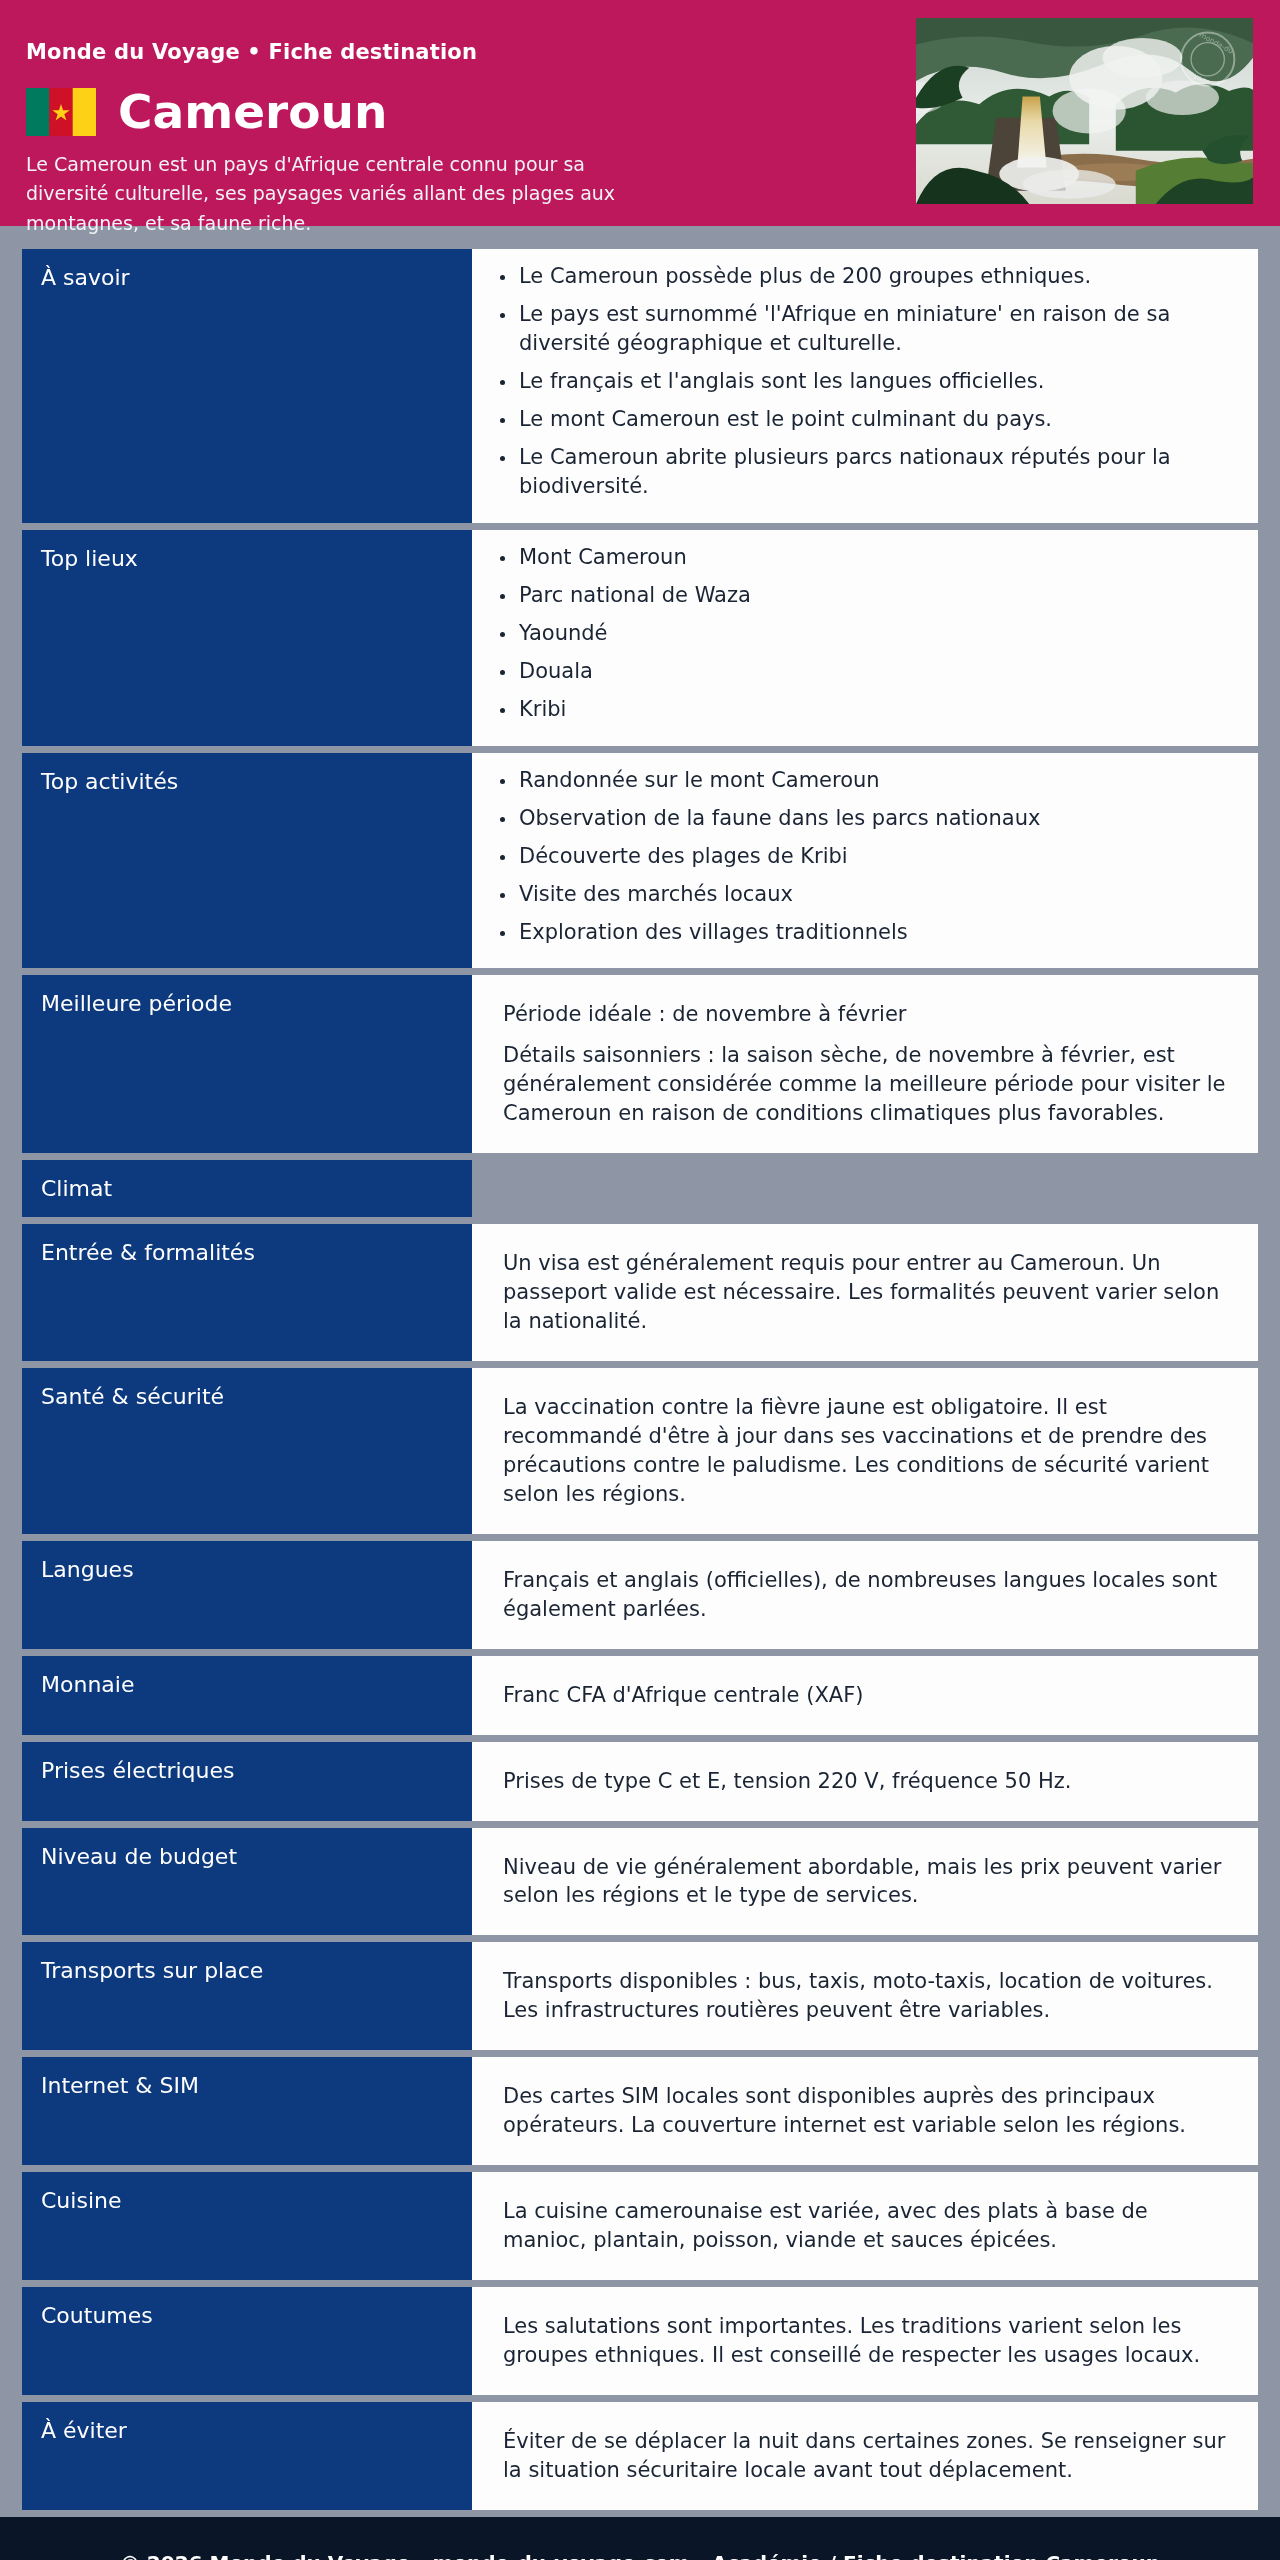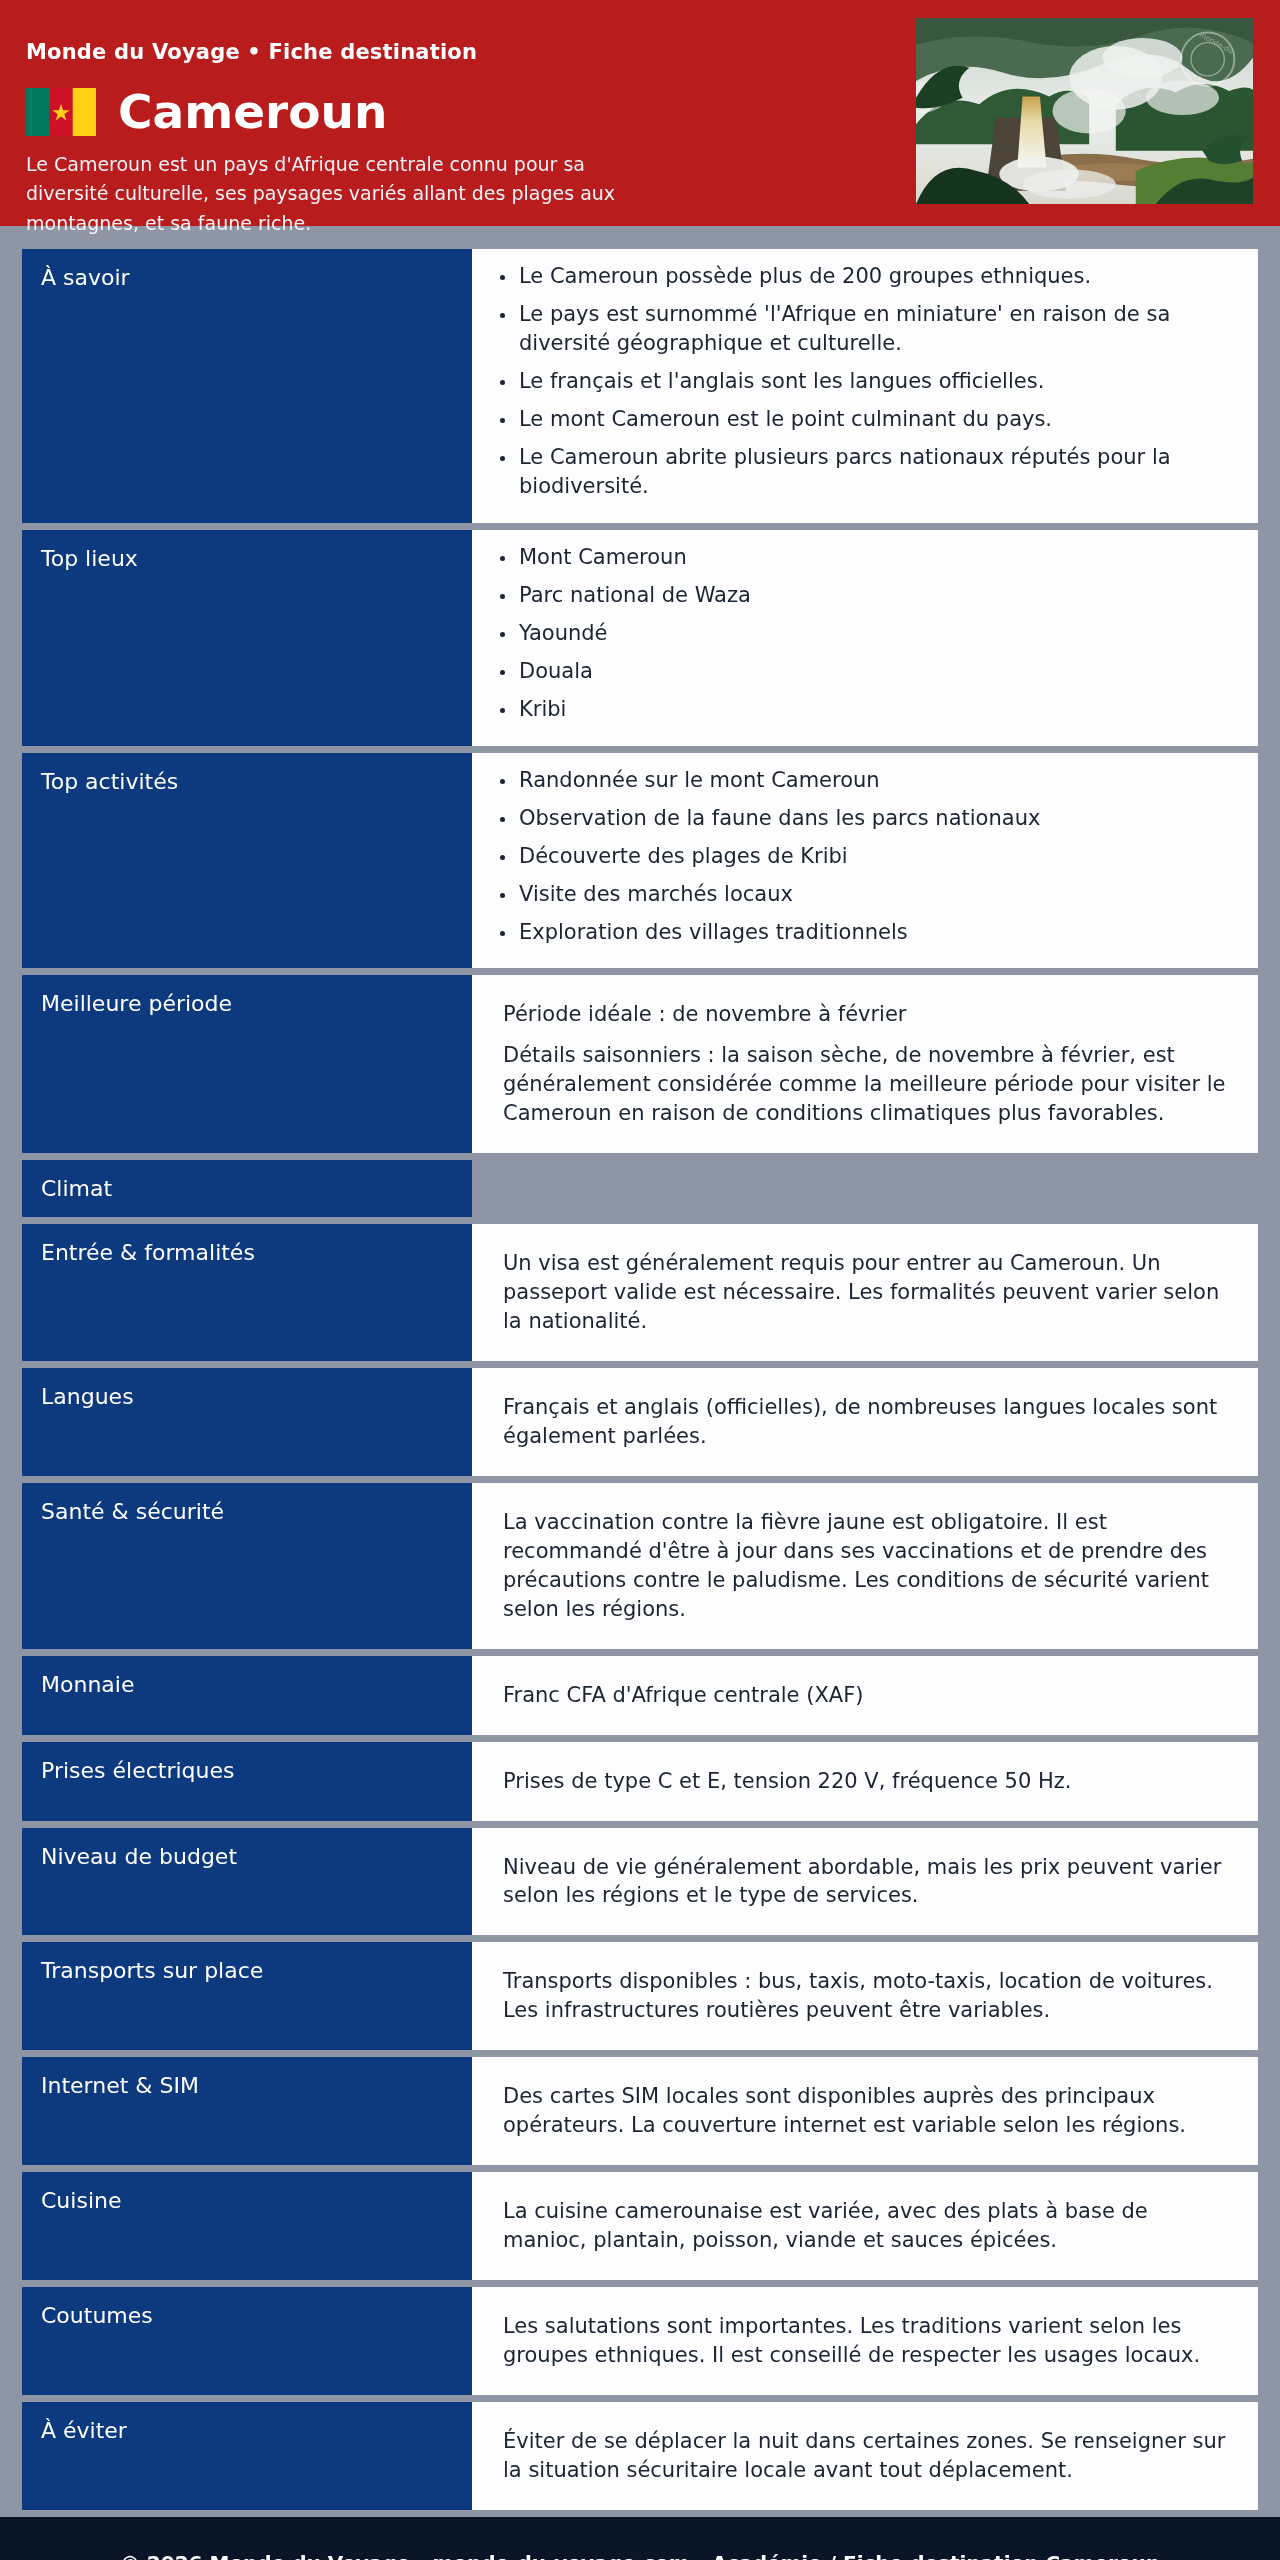--- a/index.html
+++ b/index.html
@@ -9,21 +9,21 @@
     min-height: 2560px;
     background: #8e96a6;
     font-family: "DejaVu Sans", "Liberation Sans", sans-serif;
     display: flex;
     flex-direction: column;
   }
 
   
   .page-header {
     position: relative;
-    background: #b91c1c;
+    background: #be185d;
     height: 226px;
     padding: 40px 26px 0 26px;
     flex: 0 0 auto;
   }
   .eyebrow {
     color: #ffffff;
     font-weight: bold;
     font-size: 21px;
     letter-spacing: 0.2px;
   }
@@ -238,29 +238,29 @@
     <div class="sheet-row">
       <div class="row-label">Climat</div>
     </div>
     <div class="sheet-row">
       <div class="row-label">Entrée &amp; formalités</div>
       <div class="row-content">
         <p class="line">Un visa est généralement requis pour entrer au Cameroun. Un passeport valide est nécessaire. Les formalités peuvent varier selon la nationalité.</p>
       </div>
     </div>
     <div class="sheet-row">
+      <div class="row-label">Santé &amp; sécurité</div>
+      <div class="row-content">
+        <p class="line">La vaccination contre la fièvre jaune est obligatoire. Il est recommandé d'être à jour dans ses vaccinations et de prendre des précautions contre le paludisme. Les conditions de sécurité varient selon les régions.</p>
+      </div>
+    </div>
+    <div class="sheet-row">
       <div class="row-label">Langues</div>
       <div class="row-content">
         <p class="line">Français et anglais (officielles), de nombreuses langues locales sont également parlées.</p>
-      </div>
-    </div>
-    <div class="sheet-row">
-      <div class="row-label">Santé &amp; sécurité</div>
-      <div class="row-content">
-        <p class="line">La vaccination contre la fièvre jaune est obligatoire. Il est recommandé d'être à jour dans ses vaccinations et de prendre des précautions contre le paludisme. Les conditions de sécurité varient selon les régions.</p>
       </div>
     </div>
     <div class="sheet-row">
       <div class="row-label">Monnaie</div>
       <div class="row-content">
         <p class="line">Franc CFA d'Afrique centrale (XAF)</p>
       </div>
     </div>
     <div class="sheet-row">
       <div class="row-label">Prises électriques</div>

